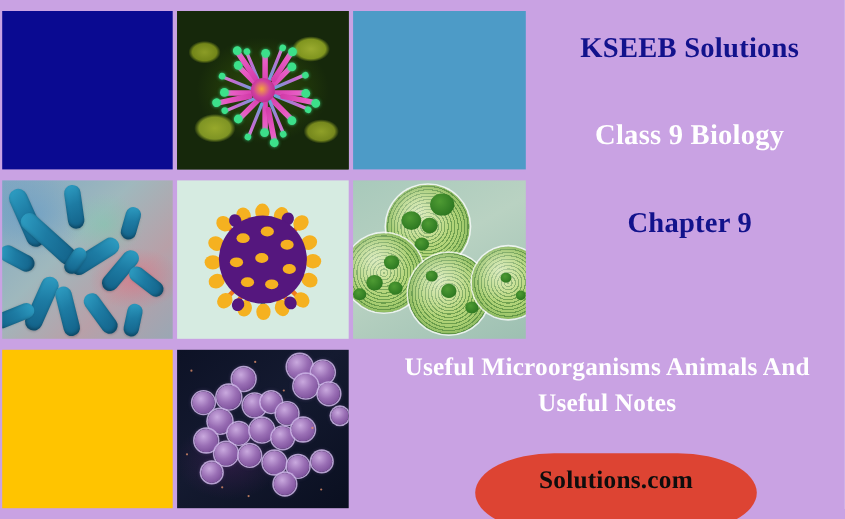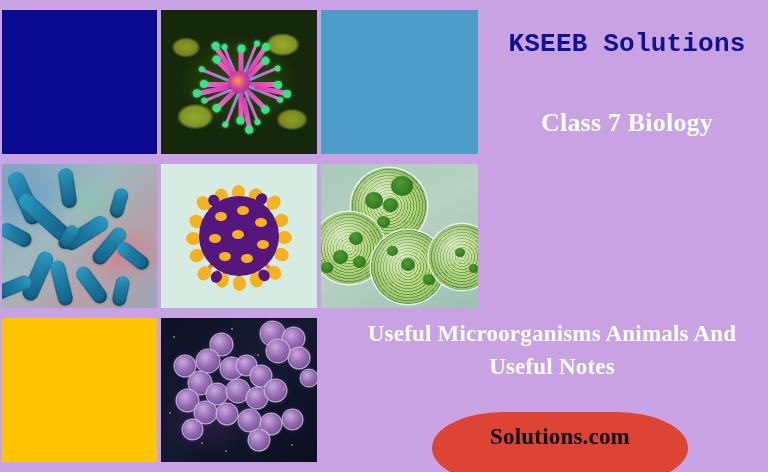--- a/index.html
+++ b/index.html
@@ -175,21 +175,20 @@
     width: 100%;
     text-align: center;
     font-weight: bold;
     letter-spacing: .2px;
     line-height: 1.18;
   }
   #line-kseeb {
     top: 29px;
     font-size: 26px;
     color: #12128c;
-    font-family: Liberation Mono, monospace;
   }
   #line-class {
     top: 108px;
     font-size: 26px;
     color: #ffffff;
   }
   #line-chapter {
     top: 188px;
     font-size: 26px;
     color: #12128c;
@@ -409,21 +408,22 @@
     <div class="speck" style="left:96px;  top:36px;"></div>
     <div class="speck" style="left:122px; top:70px;"></div>
     <div class="speck" style="left:40px;  top:124px;"></div>
     <div class="speck" style="left:130px; top:126px;"></div>
     <div class="speck" style="left:8px;   top:94px;"></div>
     <div class="speck" style="left:64px;  top:132px;"></div>
   </div>
 
   <div class="text-col">
     <div class="hdr" id="line-kseeb">KSEEB Solutions</div>
-    <div class="hdr" id="line-class">Class 7 Biology</div>
+    <div class="hdr" id="line-class">Class 9 Biology</div>
+    <div class="hdr" id="line-chapter">Chapter 9</div>
     <div class="hdr" id="line-subject">Useful Microorganisms Animals And Useful Notes</div>
   </div>
 
   <div id="brand-badge">
     <div id="brand-text">Solutions.com</div>
   </div>
 
 </div>
 
 </body></html>

